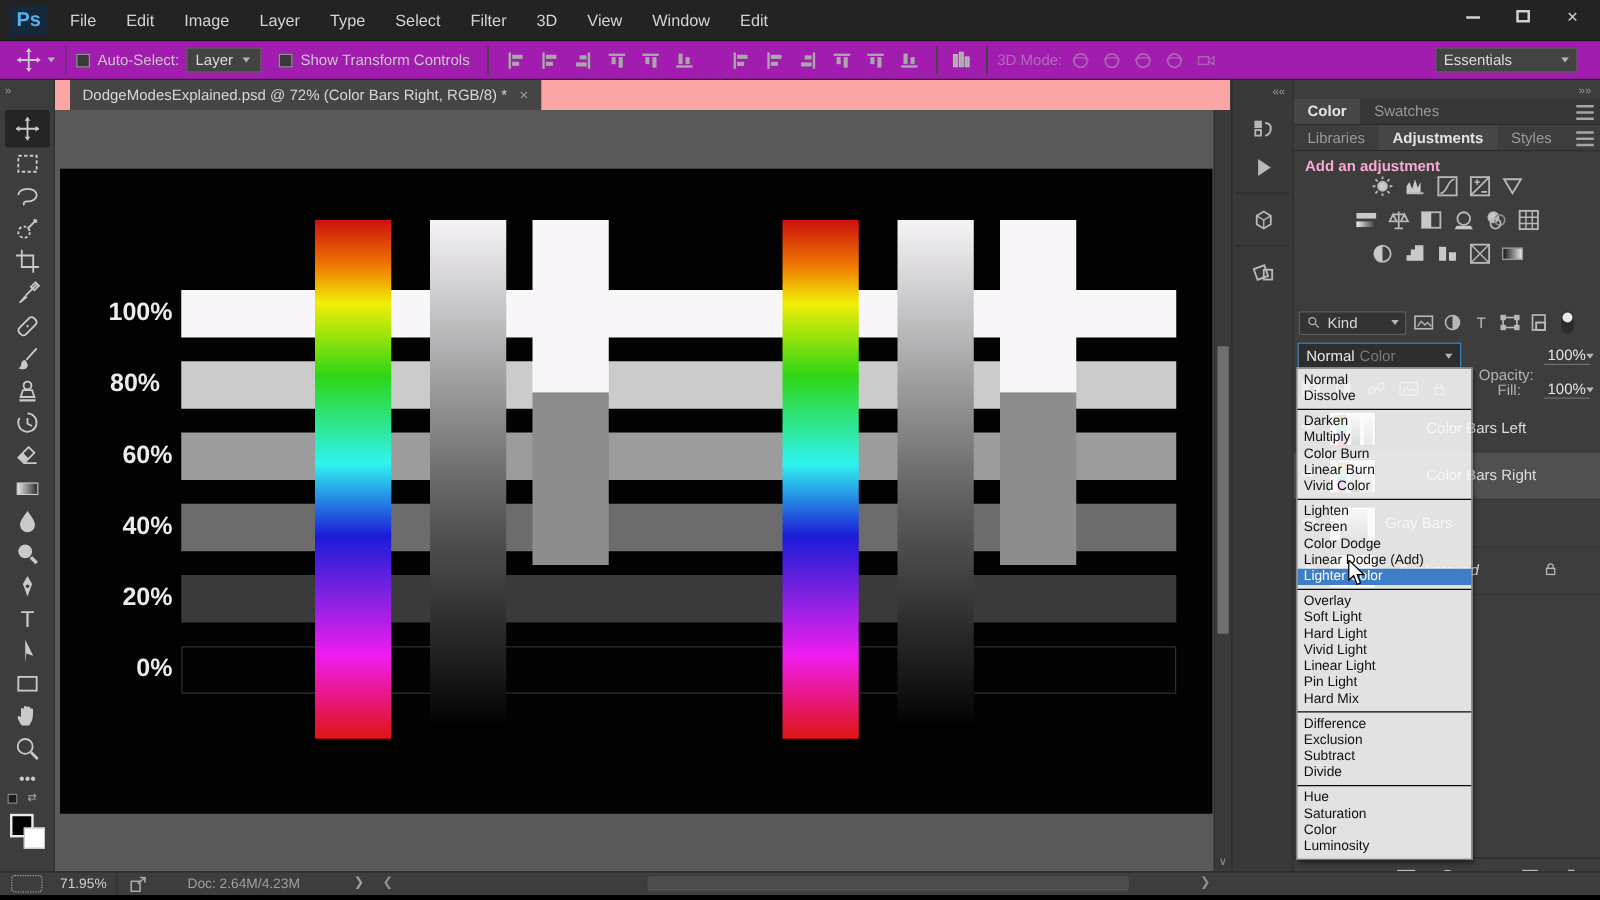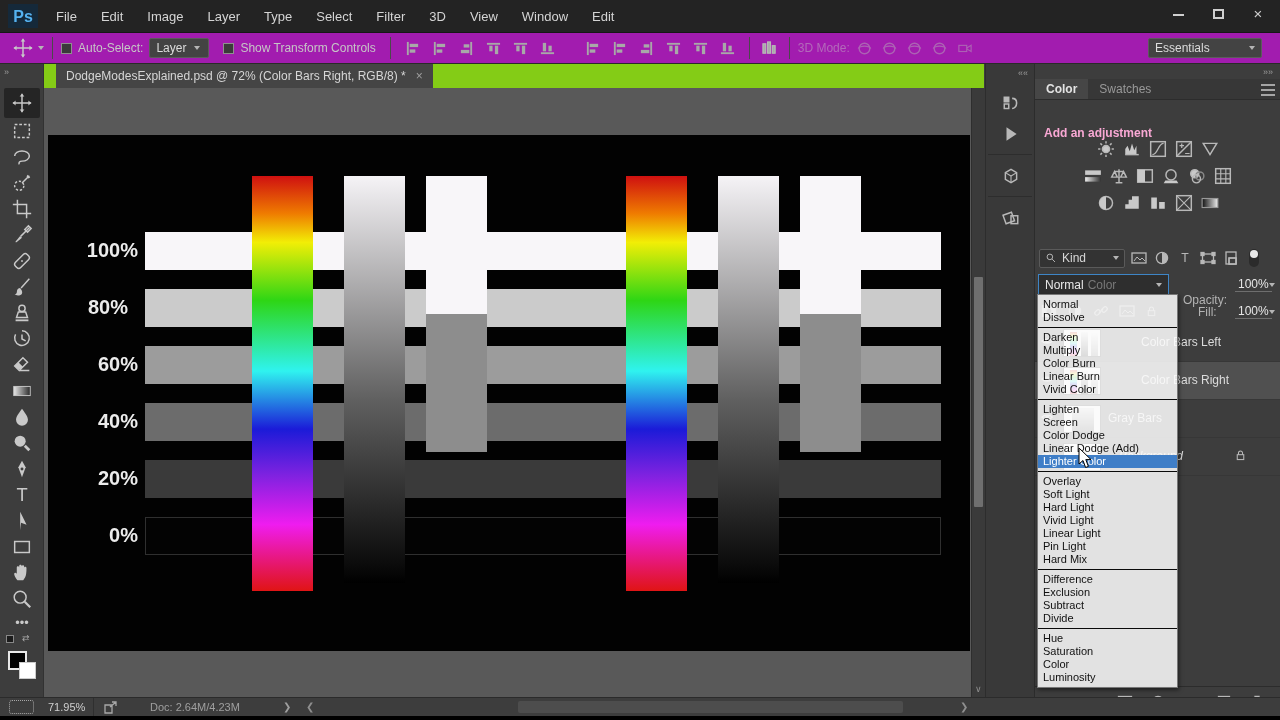--- a/index.html
+++ b/index.html
@@ -28,21 +28,21 @@
   #toolbar{position:absolute;left:0;top:64px;width:44px;height:633px;background:#3d3d3d;border-right:1px solid #323232;}
   #toolbar .collapse{position:absolute;left:4px;top:3px;color:#9a9a9a;font-size:9px;letter-spacing:1px;}
   #tools{position:absolute;left:0;top:24px;width:44px;display:flex;flex-direction:column;align-items:center;}
   .tool{width:36px;height:26px;display:flex;align-items:center;justify-content:center;border-radius:2px;}
   .tool.active{background:#252525;height:30px;}
   #fgbg{position:absolute;left:8px;top:583px;width:30px;height:32px;}
   #fgbg .fg{position:absolute;left:0;top:4px;width:19px;height:19px;background:#000;border:2px solid #e8e8e8;}
   #fgbg .bg{position:absolute;left:11px;top:15px;width:17px;height:17px;background:#fff;border:1px solid #ccc;}
   #fgbg .mini{position:absolute;}
   
-  #tabbar{position:absolute;left:44px;top:64px;width:940px;height:24px;background:#84cc16;}
+  #tabbar{position:absolute;left:44px;top:64px;width:940px;height:24px;background:#fca5a5;}
   #doctab{position:absolute;left:12px;top:0;height:24px;background:#454545;display:flex;align-items:center;padding:0 10px;gap:10px;}
   #doctab .t{color:#d6d6d6;font-size:12px;white-space:nowrap;}
   #doctab .x{color:#9f9f9f;font-size:12px;}
   #pasteboard{position:absolute;left:44px;top:88px;width:927px;height:609px;background:#595959;}
   #docblack{position:absolute;left:4px;top:47px;width:922px;height:516px;background:#020202;}
   .pct-label{position:absolute;color:#ececec;font-size:20px;font-weight:bold;text-align:right;width:60px;}
   
   #vscroll{position:absolute;left:971px;top:88px;width:14px;height:609px;background:#3a3a3a;border-left:1px solid #2e2e2e;}
   #vthumb{position:absolute;left:2px;top:189px;width:9px;height:230px;background:#6f6f6f;border-radius:1px;}
   #vscroll .arr{position:absolute;left:3px;bottom:3px;color:#8f8f8f;font-size:9px;}
@@ -515,20 +515,26 @@
 
   <div id="dock">
     <div class="dock-hdr" style="top:0">
       <span class="c">»»</span>
     </div>
     <div class="tabrow" style="top:15px">
       <div class="tab active bold">Color</div>
       <div class="tab">Swatches</div>
       <div class="hamb" style="top:5px"></div>
     </div>
+    <div class="tabrow" style="top:36px;background:#3d3d3d">
+      <div class="tab">Libraries</div>
+      <div class="tab active bold">Adjustments</div>
+      <div class="tab">Styles</div>
+      <div class="hamb" style="top:5px"></div>
+    </div>
     <div id="adj-title" style="top:62px">Add an adjustment</div>
     <div id="adjRows">
         <div class="adj-row" style="top: 76px; left: 50%; transform: translateX(-50%);">
           <span class="adj-ico">
             <svg width="18" height="18" viewBox="0 0 16 16" fill="none" stroke="#b8b8b8" stroke-width="1.3">
               <circle cx="8" cy="8" r="3.2" fill="#c9c9c9"></circle>
               <path d="M8 1v2M8 13v2M1 8h2M13 8h2M3 3l1.5 1.5M13 3l-1.5 1.5M3 13l1.5-1.5M13 13l-1.5-1.5"></path>
             </svg>
           </span>
           <span class="adj-ico">

